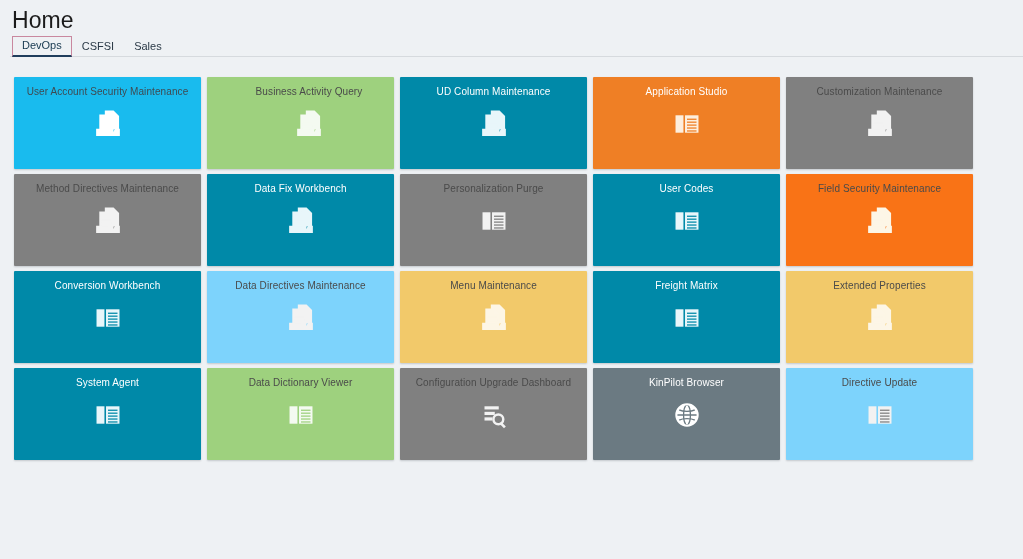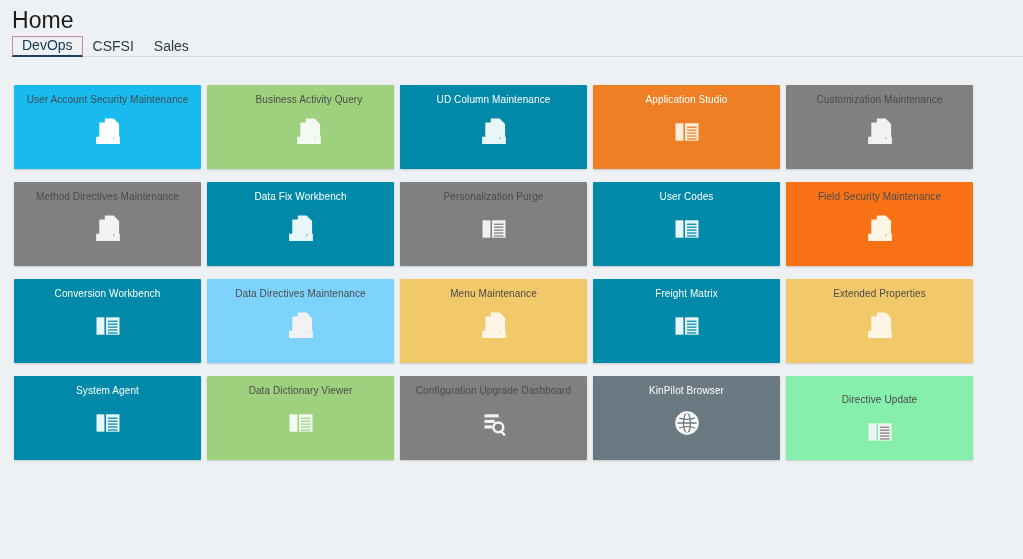--- a/index.html
+++ b/index.html
@@ -35,21 +35,21 @@
   .tabstrip {
     display: flex;
     align-items: flex-end;
     gap: 0px;
     border-bottom: 1px solid #d6dade;
     padding-left: 2px;
     height: 21px;
     box-sizing: border-box;
   }
   .tab {
-    font-size: 14px;
+    font-size: 11px;
     color: #2b3a47;
     padding: 2px 9px 3px 9px;
     line-height: 13px;
     cursor: pointer;
     box-sizing: border-box;
     position: relative;
     top: 1px;
     background: transparent;
     border: 1px solid transparent;
   }
@@ -74,21 +74,20 @@
   .tile {
     position: relative;
     border-radius: 1px;
     box-shadow: 0 1px 2px rgba(30,40,50,0.20);
     display: flex;
     flex-direction: column;
     align-items: center;
     cursor: pointer;
     overflow: hidden;
     user-select: none;
-    margin-top: 8px;
   }
   .tile-label {
     margin-top: 9px;
     font-size: 10px;
     line-height: 12px;
     text-align: center;
     padding: 0 8px;
     letter-spacing: 0.1px;
     white-space: nowrap;
   }
@@ -377,21 +376,21 @@
           <circle cx="24" cy="24" r="13.5" fill="#ffffff"></circle>
           <path d="M24 10.5 C 18.2 15 18.2 33 24 37.5" fill="none" stroke="#6b7a82" stroke-width="1.7"></path>
           <path d="M24 10.5 C 29.8 15 29.8 33 24 37.5" fill="none" stroke="#6b7a82" stroke-width="1.7"></path>
           <line x1="11.2" y1="24" x2="36.8" y2="24" stroke="#6b7a82" stroke-width="1.7"></line>
           <path d="M14 17.5 C 19 20 29 20 34 17.5" fill="none" stroke="#6b7a82" stroke-width="1.6"></path>
           <path d="M14 30.5 C 19 28 29 28 34 30.5" fill="none" stroke="#6b7a82" stroke-width="1.6"></path>
           <circle cx="24" cy="24" r="13.5" fill="none" stroke="#ffffff" stroke-width="2.6"></circle>
         </svg>
       </div>
     </div>
-    <div class="tile" style="background: #86efac; justify-content: center;">
+    <div class="tile" style="background: #7dd3fc;">
       <div class="tile-label label-dark">Directive Update</div>
       <div class="tile-icon">
         <svg viewBox="0 0 48 48" width="38" height="38">
           <rect x="9.5" y="13" width="10" height="22" fill="#f2f2f2"></rect>
           <rect x="21.5" y="13" width="17" height="22" fill="#f2f2f2"></rect>
           <rect x="24" y="17.2" width="12" height="1.6" fill="#808080"></rect>
           <rect x="24" y="20.9" width="12" height="1.6" fill="#808080"></rect>
           <rect x="24" y="24.6" width="12" height="1.6" fill="#808080"></rect>
           <rect x="24" y="28.3" width="12" height="1.6" fill="#808080"></rect>
           <rect x="24" y="32" width="12" height="1.6" fill="#808080"></rect>

